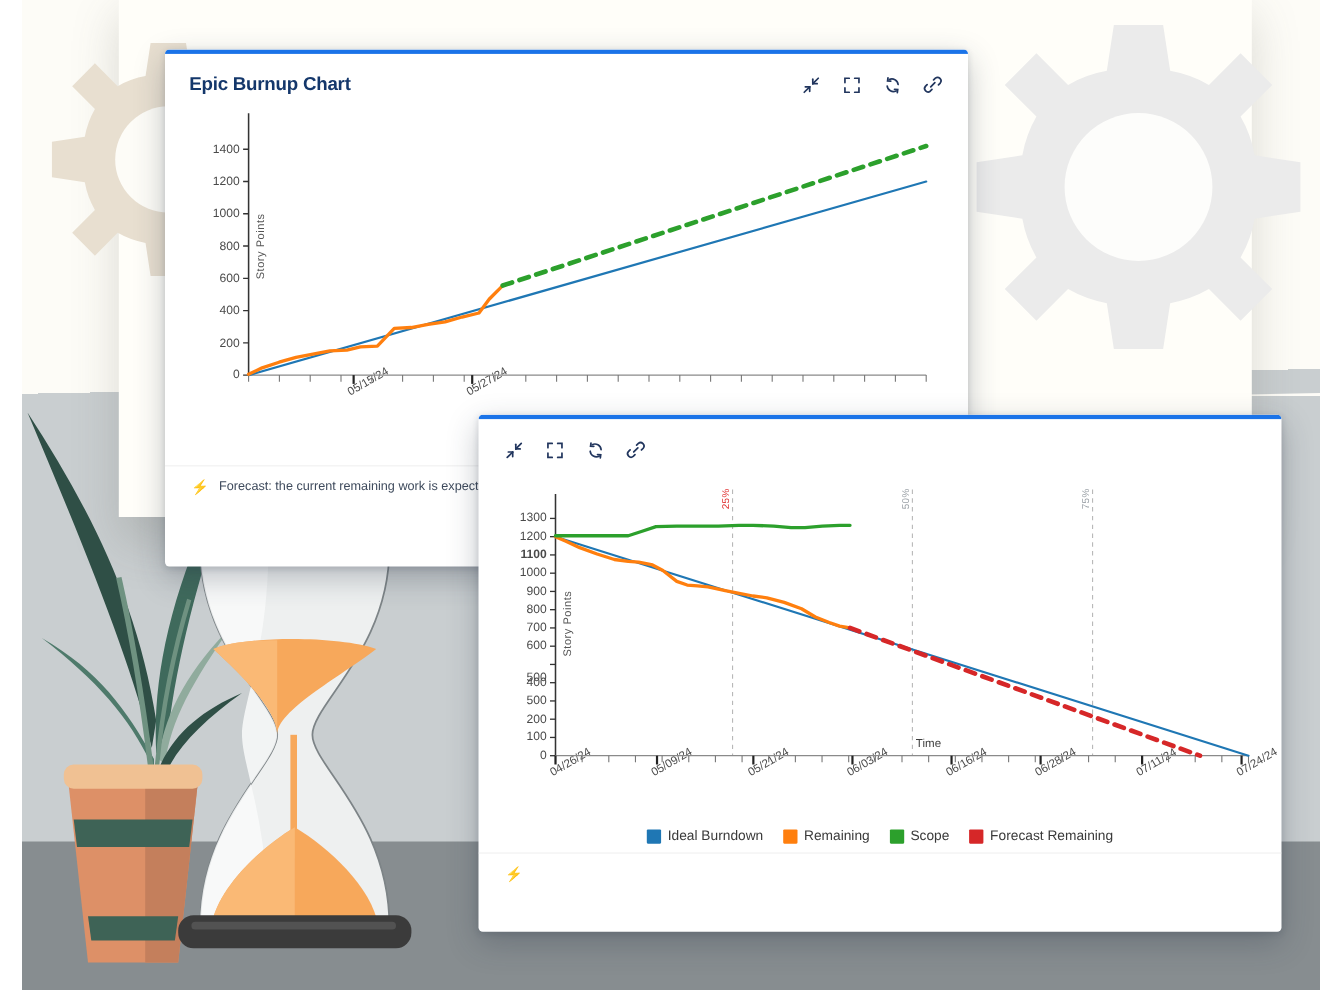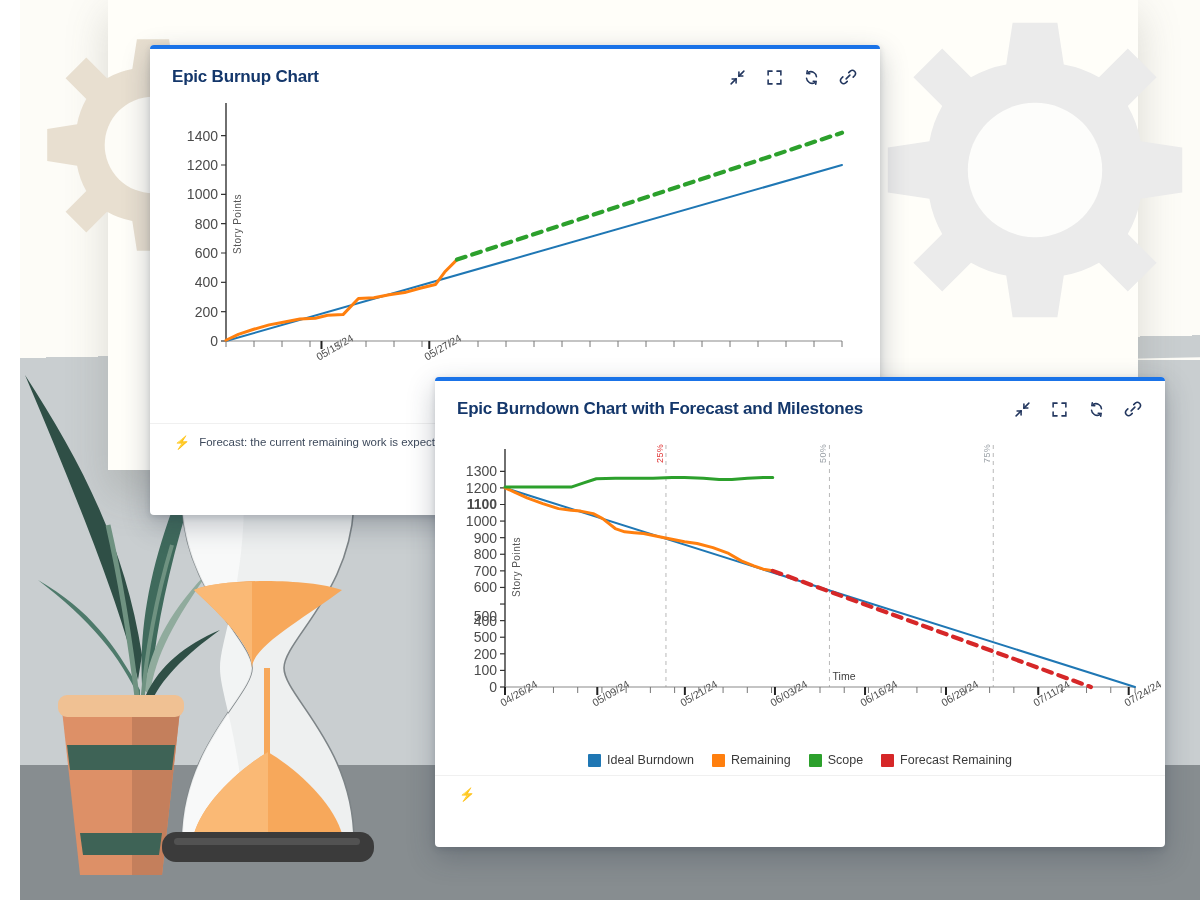--- a/index.html
+++ b/index.html
@@ -75,21 +75,21 @@
 
   
   .chart-wrap { position: relative; padding: 6px 14px 0 14px; }
   .plot { position: relative; }
   .ylab {
     position: absolute; font-size: 10px; color: #555;
     writing-mode: vertical-rl; transform: rotate(180deg);
     letter-spacing: 0.5px;
   }
   .ytick {
-    position: absolute; font-size: 14px; color: #4a4a4a; text-align: right;
+    position: absolute; font-size: 11px; color: #4a4a4a; text-align: right;
     transform: translateY(-50%); white-space: nowrap;
   }
   .xtick {
     position: absolute; font-size: 10.5px; color: #4a4a4a; white-space: nowrap;
     transform-origin: left top; transform: rotate(-30deg);
   }
   .xaxis-label {
     position: absolute; font-size: 10.5px; color: #3d3d3d;
   }
   .milestone-label {
@@ -313,21 +313,20 @@
       <span class="bolt">⚡</span>
       <div class="foot-text">
         <span>Forecast: the current remaining work is expecte</span>
       </div>
     </div>
   </div>
 
   <div class="card burndown">
     <div class="card-accent"></div>
     <div class="card-head">
-      <div class="card-title">Epic Burndown Chart with Forecast and Milestones</div>
       <div class="card-actions">
         <div class="icon-btn">
           <svg width="17" height="17" viewBox="0 0 24 24" fill="none" stroke="currentColor" stroke-width="2.2" stroke-linecap="round">
             <path d="M3 21 L10 14"></path>
               <path d="M10 14 L4.4 14"></path>
               <path d="M10 14 L10 19.8"></path>
             <path d="M21 3 L14 10"></path>
               <path d="M14 10 L19.6 10"></path>
               <path d="M14 10 L14 4.2"></path>
           </svg>

